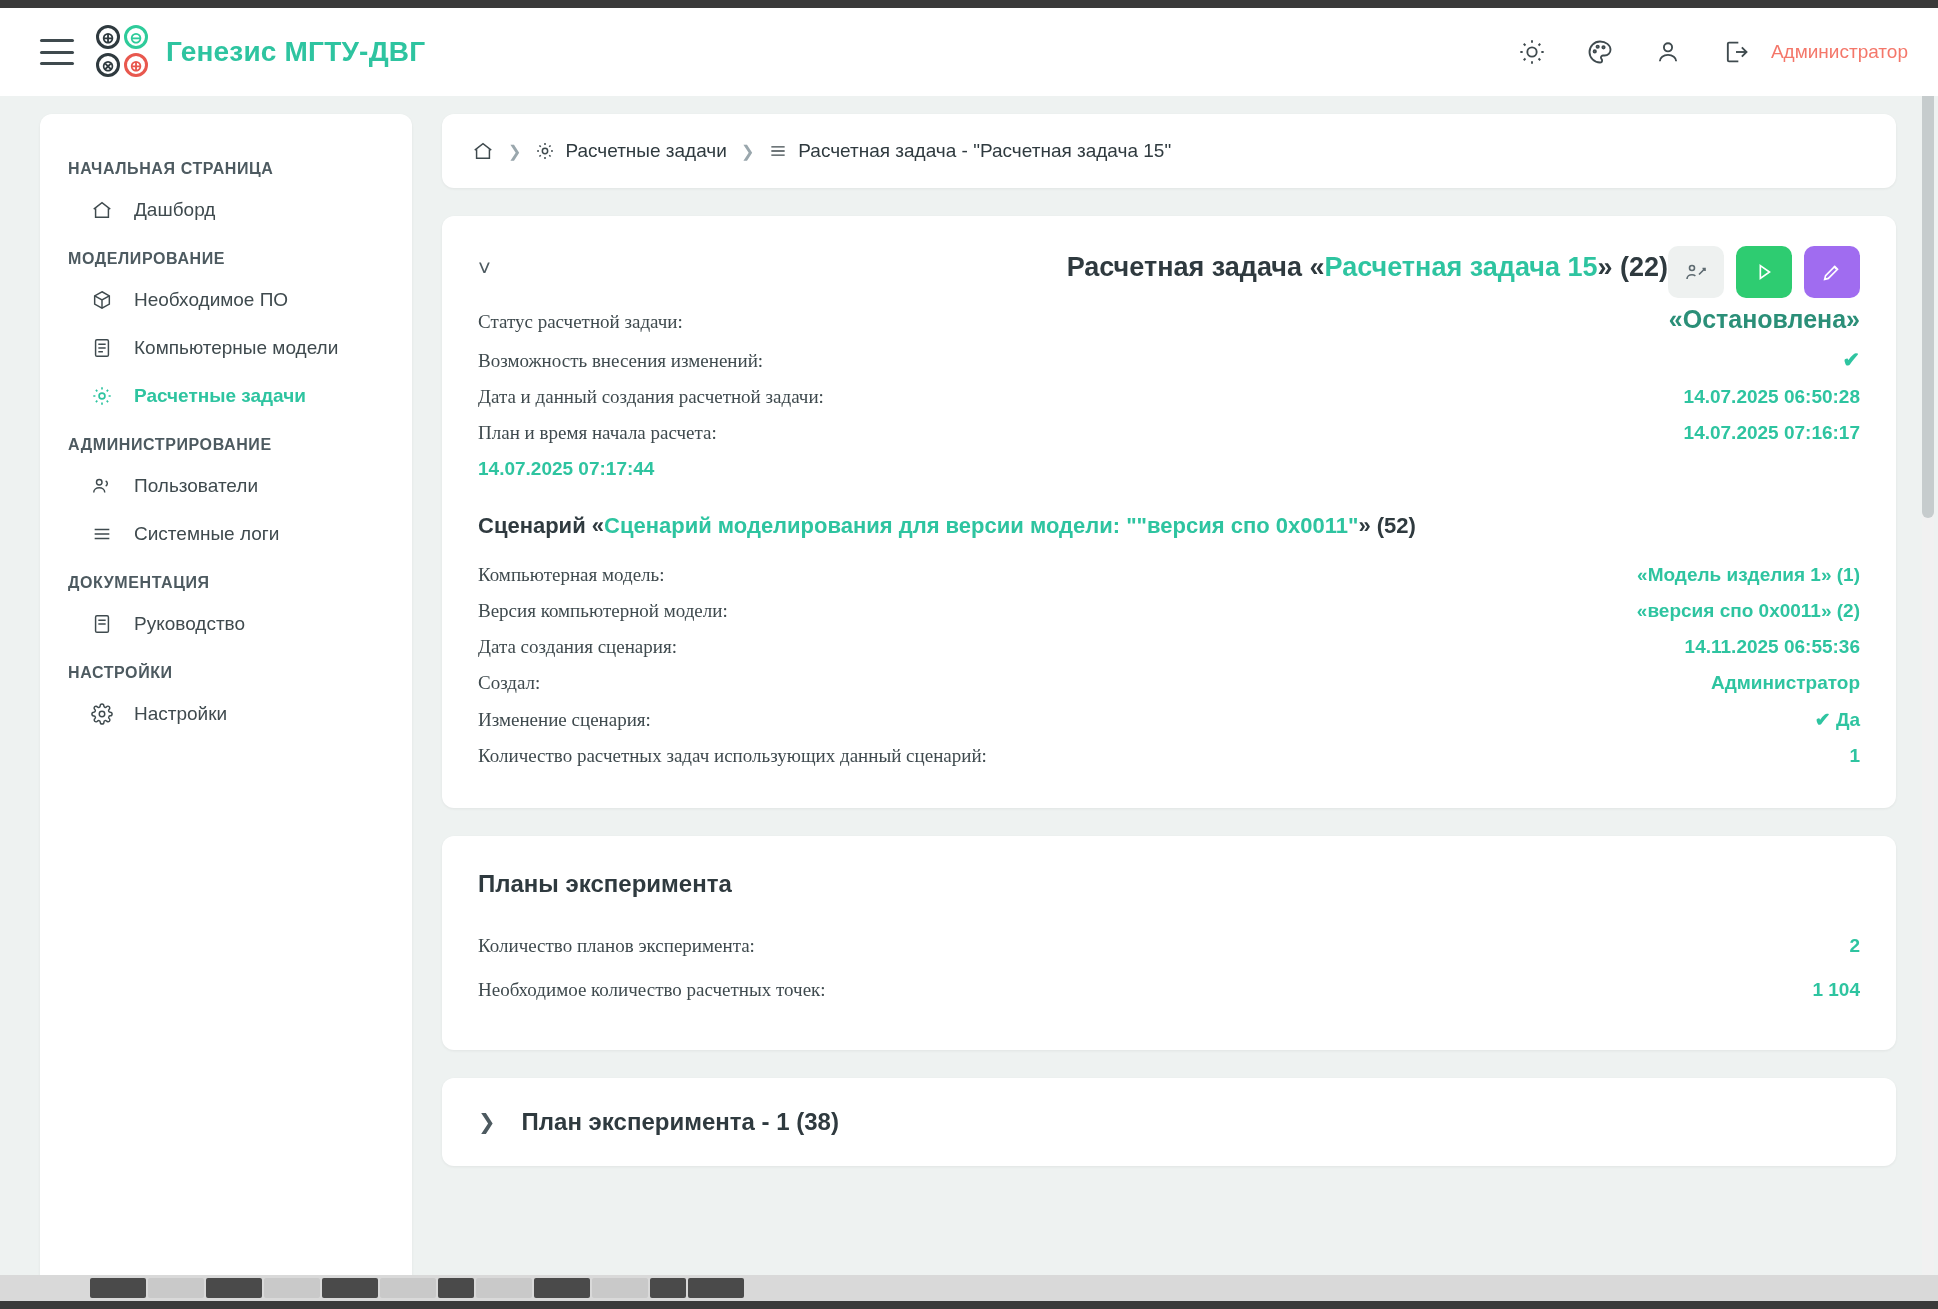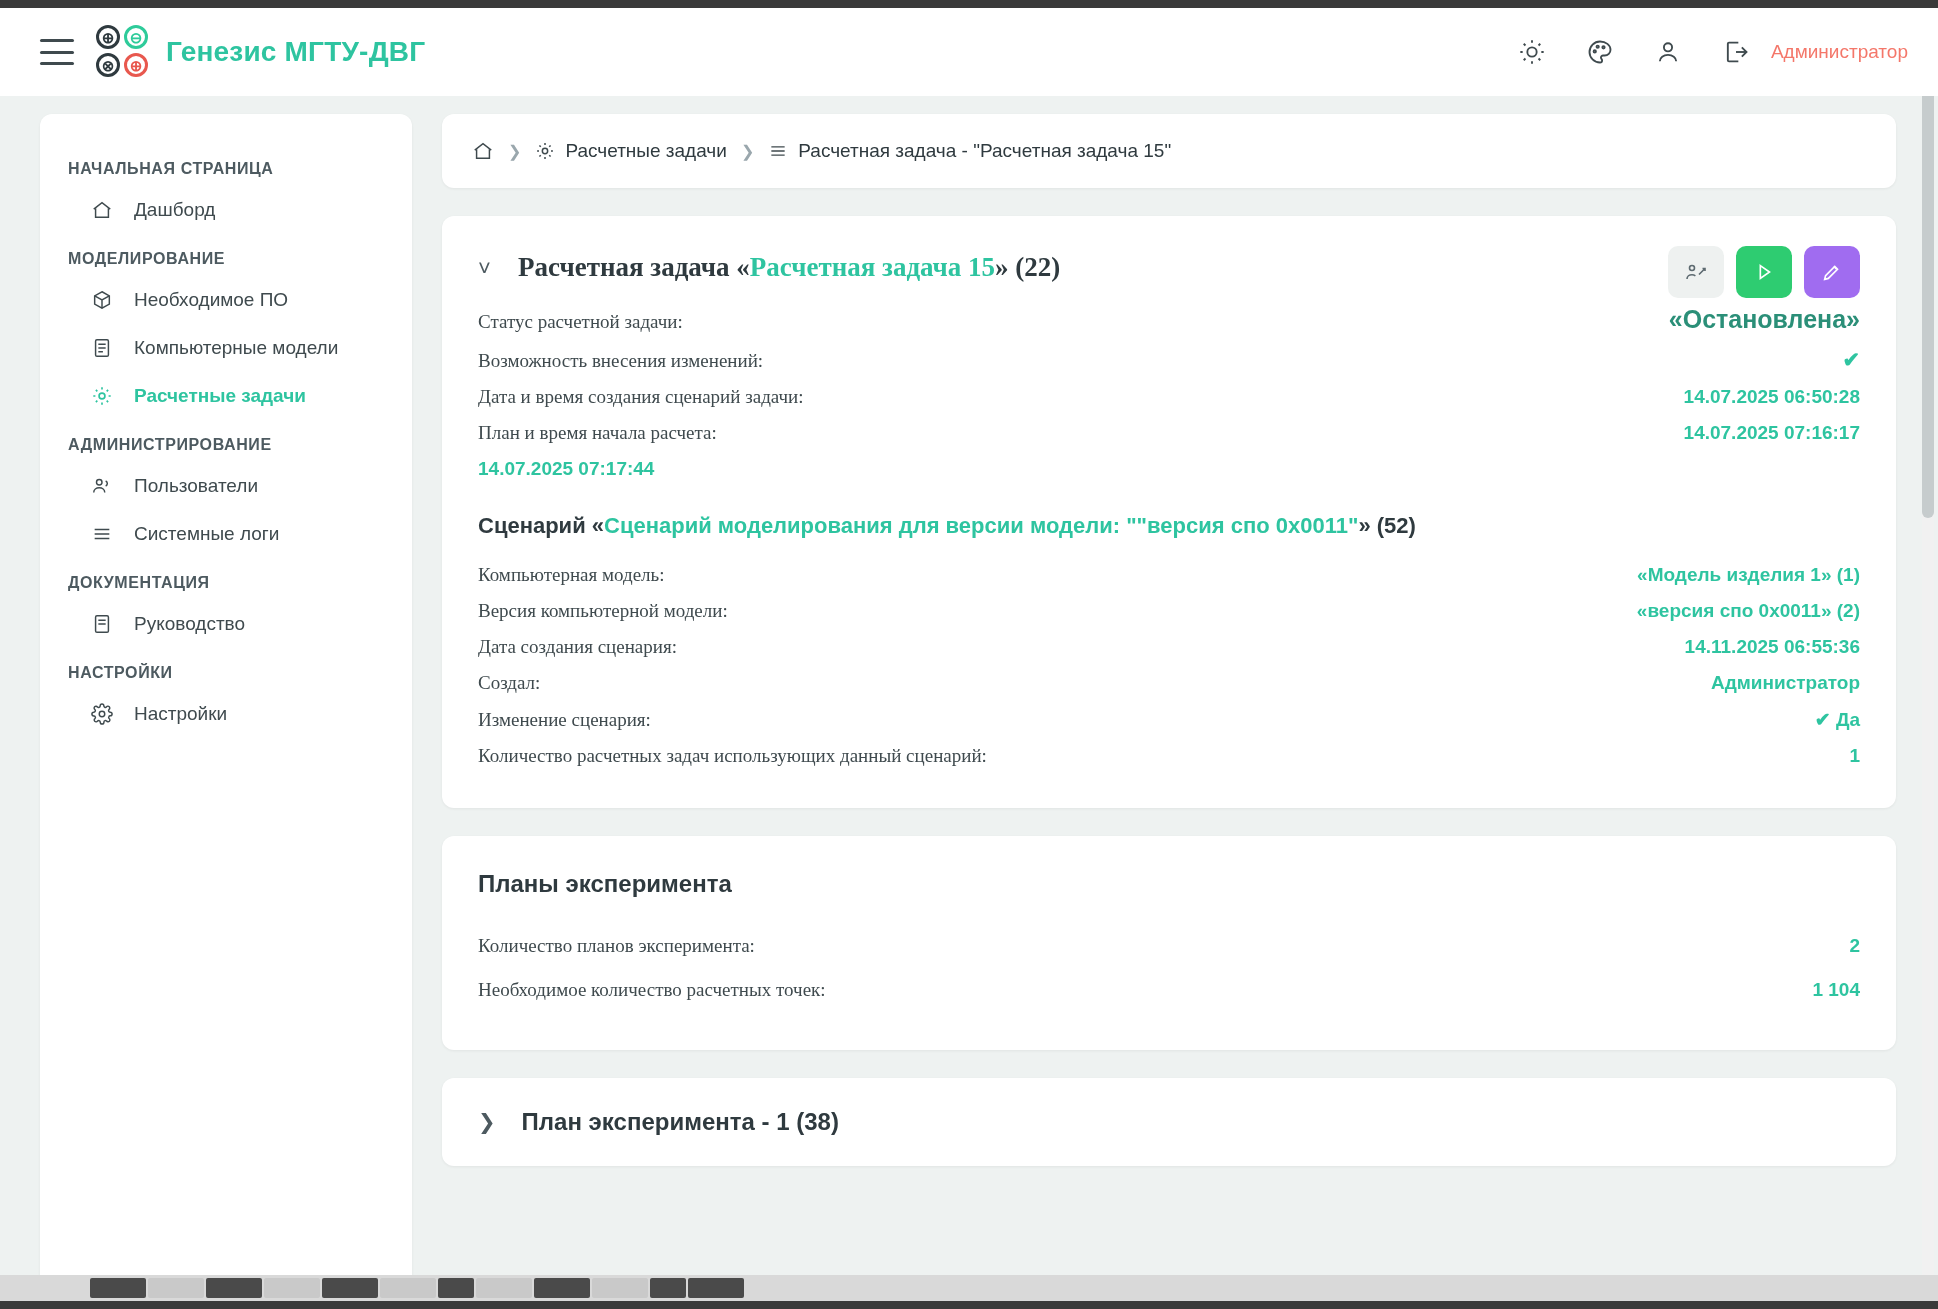--- a/index.html
+++ b/index.html
@@ -141,26 +141,25 @@
   }
   .chev {
     font-size: 22px;
     color: #4d5a60;
     cursor: pointer;
     padding-top: 18px;
     width: 40px;
   }
   .task-title {
     flex: 1;
-    text-align: left;
+    text-align: right;
     font-size: 27px;
     font-weight: bold;
     color: #2f3a3f;
     padding-top: 14px;
-    font-family: Liberation Serif, serif;
   }
   .task-title .hl { color: #2ec4a0; }
   .actions {
     display: flex;
     gap: 12px;
     padding-top: 8px;
   }
   .abtn {
     width: 56px; height: 52px;
     border-radius: 10px;
@@ -417,21 +416,21 @@
         <div>
           <div class="row">
             <span class="lbl">Статус расчетной задачи:</span>
             <span class="val status">«Остановлена»</span>
           </div>
           <div class="row">
             <span class="lbl">Возможность внесения изменений:</span>
             <span class="val check">✔</span>
           </div>
           <div class="row">
-            <span class="lbl">Дата и время создания сценарий задачи:</span>
+            <span class="lbl">Дата и данный создания расчетной задачи:</span>
             <span class="val">14.07.2025 06:50:28</span>
           </div>
           <div class="row">
             <span class="lbl">План и время начала расчета:</span>
             <span class="val">14.07.2025 07:16:17</span>
           </div>
           <div class="row">
             <span class="val">14.07.2025 07:17:44</span>
           </div>
         </div>

